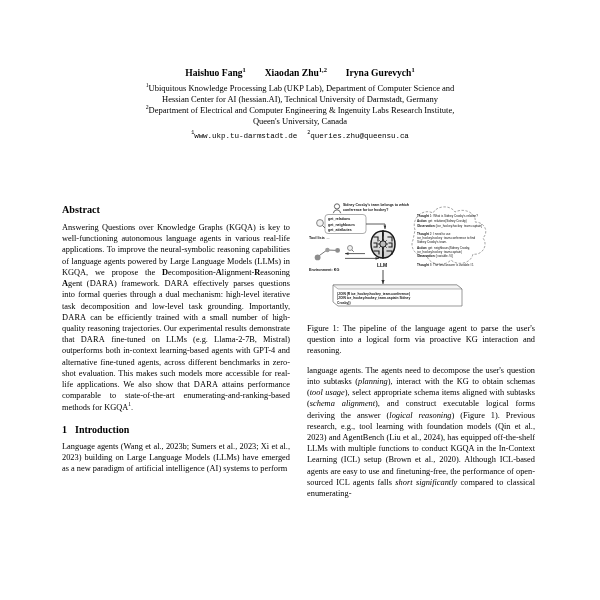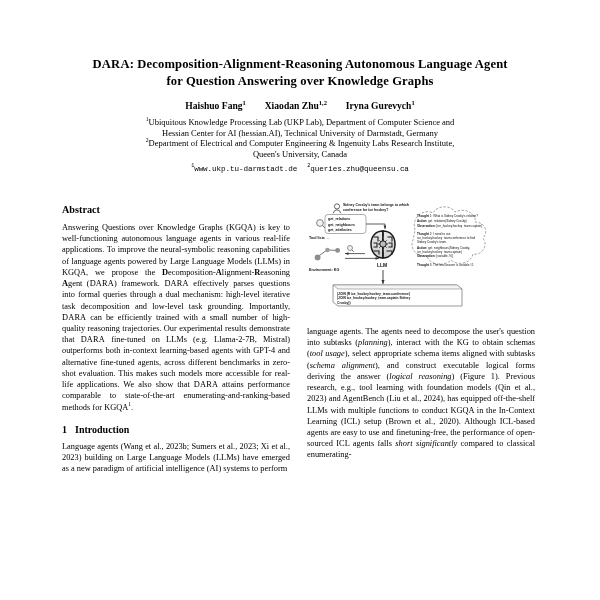--- a/index.html
+++ b/index.html
@@ -120,24 +120,20 @@
     text-align: justify;
     margin: 5px 0 0 0;
   }
 </style>
 </head>
 <body>
 
 <div class="page">
 
   <div class="title-block">
-    <h1 class="paper-title">
-      <span class="smallcaps">DARA</span><span>: Decomposition-Alignment-Reasoning Autonomous Language Agent</span><br>
-      <span>for Question Answering over Knowledge Graphs</span>
-    </h1>
 
     <div class="authors">
       <span><span>Haishuo Fang</span><sup>1</sup></span>
       <span class="sep"></span>
       <span><span>Xiaodan Zhu</span><sup>1,2</sup></span>
       <span class="sep"></span>
       <span><span>Iryna Gurevych</span><sup>1</sup></span>
     </div>
 
     <div class="affil">
@@ -261,18 +257,19 @@
             <g>
               <path d="M26,85 L150,85 L155,89 L155,106 L31,106 L26,102 Z" fill="#ffffff" stroke="#6d6d6d" stroke-width="0.7"></path>
               <path d="M150,85 L155,89 L31,89 L26,85 Z" fill="#f4f4f4" stroke="#6d6d6d" stroke-width="0.5"></path>
               <text x="30" y="94.5" font-size="3.3" font-weight="bold" fill="#111" font-family="'Liberation Sans',sans-serif">(JOIN (R ice_hockey.hockey_team.conference)</text>
               <text x="30" y="99.3" font-size="3.3" font-weight="bold" fill="#111" font-family="'Liberation Sans',sans-serif">(JOIN ice_hockey.hockey_team.captain Sidney</text>
               <text x="30" y="104.1" font-size="3.3" font-weight="bold" fill="#111" font-family="'Liberation Sans',sans-serif">Crosby))</text>
             </g>
           </svg>
         </div>
 
+        <p class="fig-caption"><span>Figure 1</span><span>: The pipeline of the language agent to parse the user's question into a logical form via proactive KG interaction and reasoning.</span></p>
       </div>
 
       <p class="body"><span>language agents. The agents need to decompose the user's question into subtasks (</span><i>planning</i><span>), interact with the KG to obtain schemas (</span><i>tool usage</i><span>), select appropriate schema items aligned with subtasks (</span><i>schema alignment</i><span>), and construct executable logical forms deriving the answer (</span><i>logical reasoning</i><span>) (Figure 1). Previous research, e.g., tool learning with foundation models (Qin et al., 2023) and AgentBench (Liu et al., 2024), has equipped off-the-shelf LLMs with multiple functions to conduct KGQA in the In-Context Learning (ICL) setup (Brown et al., 2020). Although ICL-based agents are easy to use and finetuning-free, the performance of open-sourced ICL agents falls </span><i>short significantly</i><span> compared to classical enumerating-</span></p>
     </div>
   </div>
 </div>
 
 </body></html>

